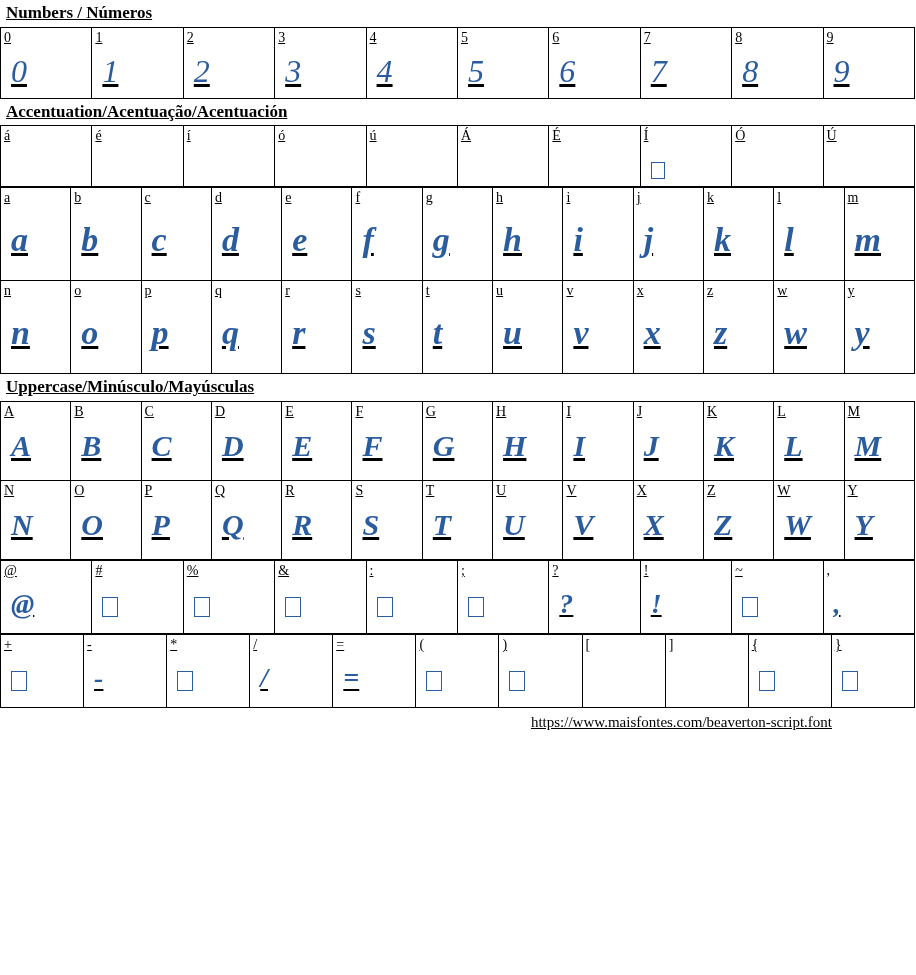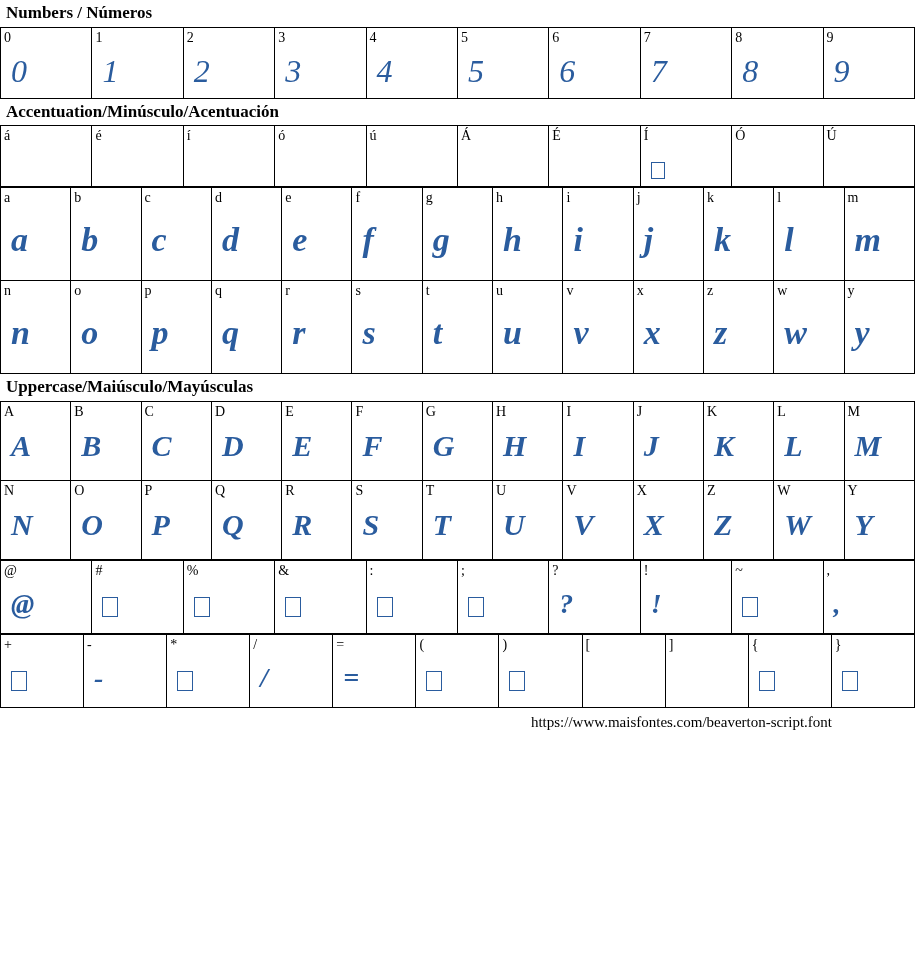--- a/index.html
+++ b/index.html
@@ -11,20 +11,21 @@
     width: 916px;
     height: 975px;
     font-family: "Liberation Serif", serif;
     color: #000000;
     position: relative;
     overflow: hidden;
   }
   .page {
     width: 836px;
     position: relative;
+    text-decoration: underline;
   }
   .section-title {
     font-family: "Liberation Serif", serif;
     font-weight: bold;
     font-size: 17px;
     padding: 4px 0 4px 6px;
     line-height: 1.1;
   }
   table.glyphs {
     border-collapse: collapse;
@@ -140,21 +141,21 @@
             <div class="cell-glyph">8</div>
           </td>
       <td>
             <div class="cell-label">9</div>
             <div class="cell-glyph">9</div>
           </td>
     </tr>
   </tbody>
     </table>
 
-  <div class="section-title">Accentuation/Minúsculo/Acentuación</div>
+  <div class="section-title">Accentuation/Acentuação/Acentuación</div>
   <table class="glyphs">
     <tbody>
         <tr class="row-acc">
       <td>
             <div class="cell-label">á</div>
             <div class="cell-glyph"></div>
           </td>
       <td>
             <div class="cell-label">é</div>
             <div class="cell-glyph"></div>
@@ -301,21 +302,21 @@
             <div class="cell-glyph">w</div>
           </td>
       <td>
             <div class="cell-label">y</div>
             <div class="cell-glyph">y</div>
           </td>
     </tr>
   </tbody>
     </table>
 
-  <div class="section-title">Uppercase/Maiúsculo/Mayúsculas</div>
+  <div class="section-title">Uppercase/Minúsculo/Mayúsculas</div>
   <table class="glyphs">
     <tbody>
         <tr class="row-upp">
       <td>
             <div class="cell-label">A</div>
             <div class="cell-glyph">A</div>
           </td>
       <td>
             <div class="cell-label">B</div>
             <div class="cell-glyph">B</div>

